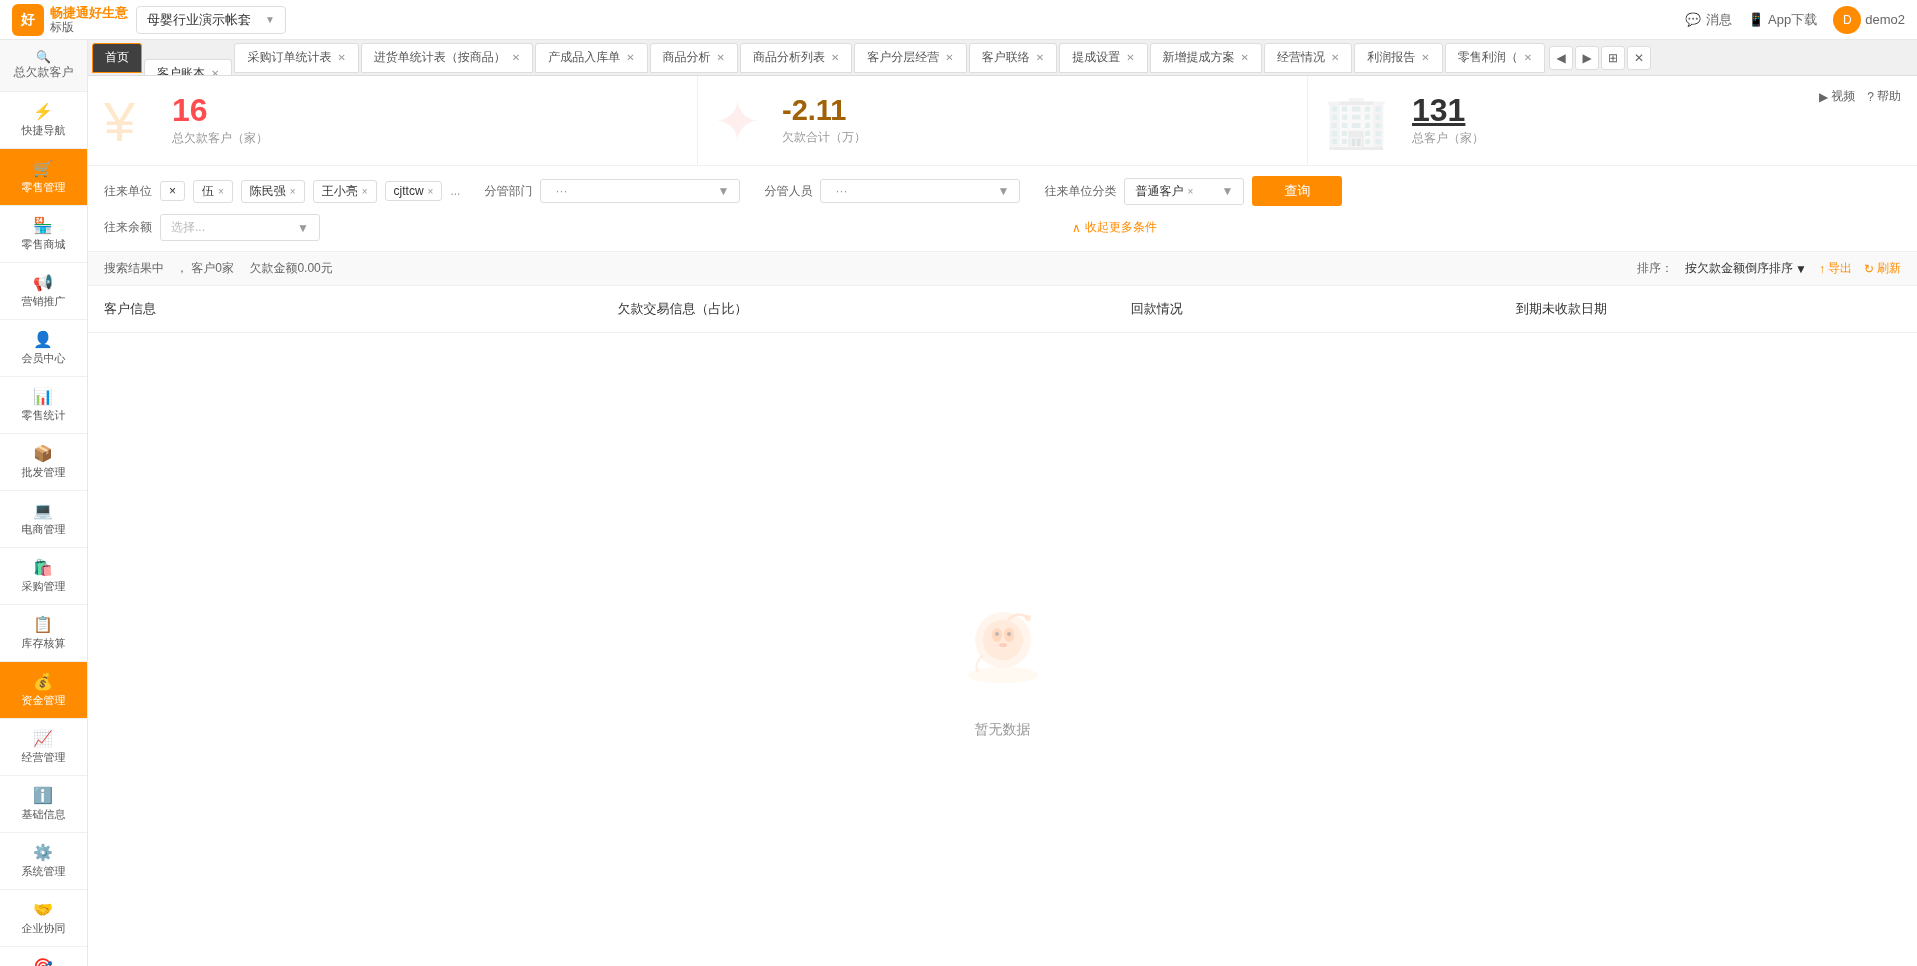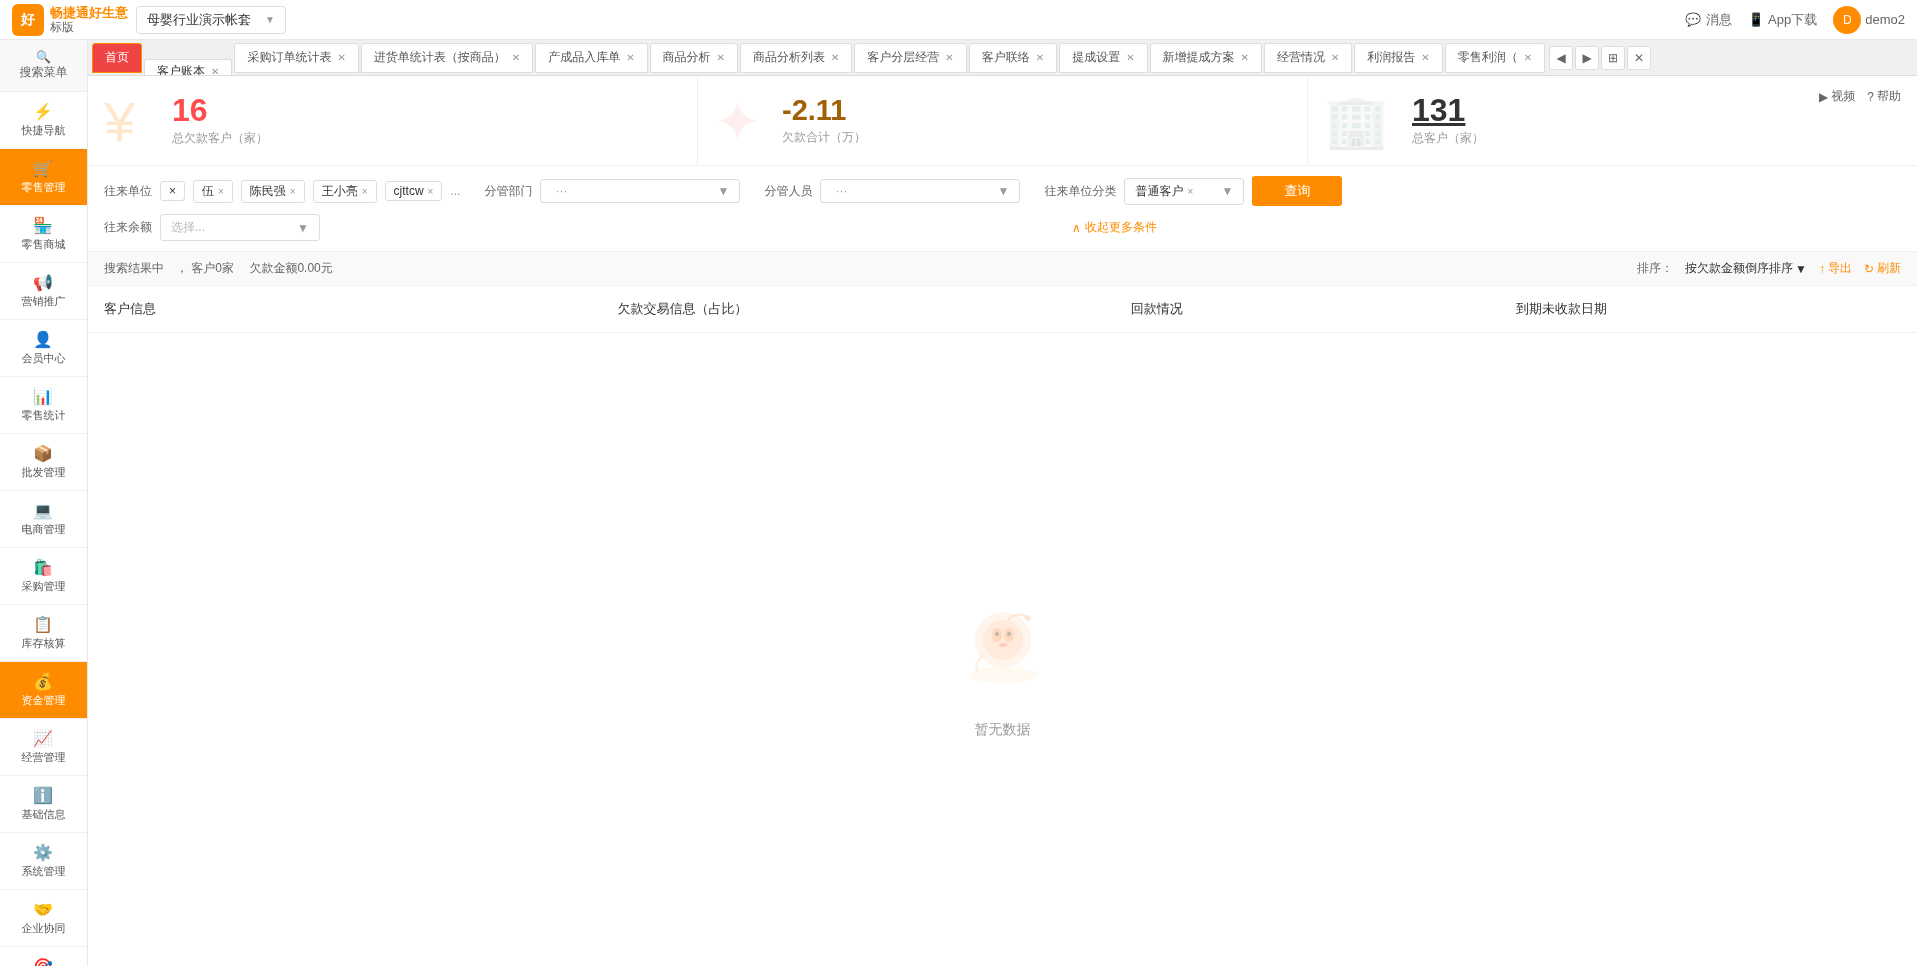--- a/index.html
+++ b/index.html
@@ -82,22 +82,22 @@
       background: #fff;
       border: 1px solid #ddd;
       border-radius: 3px 3px 0 0;
       cursor: pointer;
       font-size: 12px;
       color: #555;
       margin-right: 2px;
       white-space: nowrap;
       position: relative;
     }
-    .tab-item.active { background: #fff; color: #333; border-bottom: 7px solid #a16207; z-index: 1; margin-top: 33px; }
-    .tab-item.home { background: #ef4444; color: #fff; border-color: #ff8c00; }
+    .tab-item.active { background: #fff; color: #333; border-bottom: 2px solid #a16207; z-index: 1; margin-top: 33px; }
+    .tab-item.home { background: #404040; color: #fff; border-color: #ff8c00; }
     .tab-item .tab-close { margin-left: 6px; color: #999; font-size: 10px; cursor: pointer; }
     .tab-nav-btn { width: 24px; height: 24px; display: flex; align-items: center; justify-content: center; cursor: pointer; color: #666; border: 1px solid #ddd; border-radius: 3px; background: #fff; margin-left: 2px; font-size: 12px; }
 
     
     .page-content { flex: 1; overflow-y: auto; background: #fff; padding: 0; display: flex; flex-direction: column; }
 
     
     .stats-row {
       display: flex;
       align-items: stretch;
@@ -217,21 +217,21 @@
       <span>demo2</span>
     </div>
   </div>
 </div>
 
 <div class="main-layout">
 
   <div class="sidebar">
     <div class="sidebar-search">
       <div class="nav-icon">🔍</div>
-      <div class="nav-label">搜索菜单</div>
+      <div class="nav-label">总欠款客户</div>
     </div>
     <div class="sidebar-nav-item">
       <div class="nav-icon">⚡</div>
       <div class="nav-label">快捷导航</div>
     </div>
     <div class="sidebar-nav-item active">
       <div class="nav-icon">🛒</div>
       <div class="nav-label">零售管理</div>
     </div>
     <div class="sidebar-nav-item">

